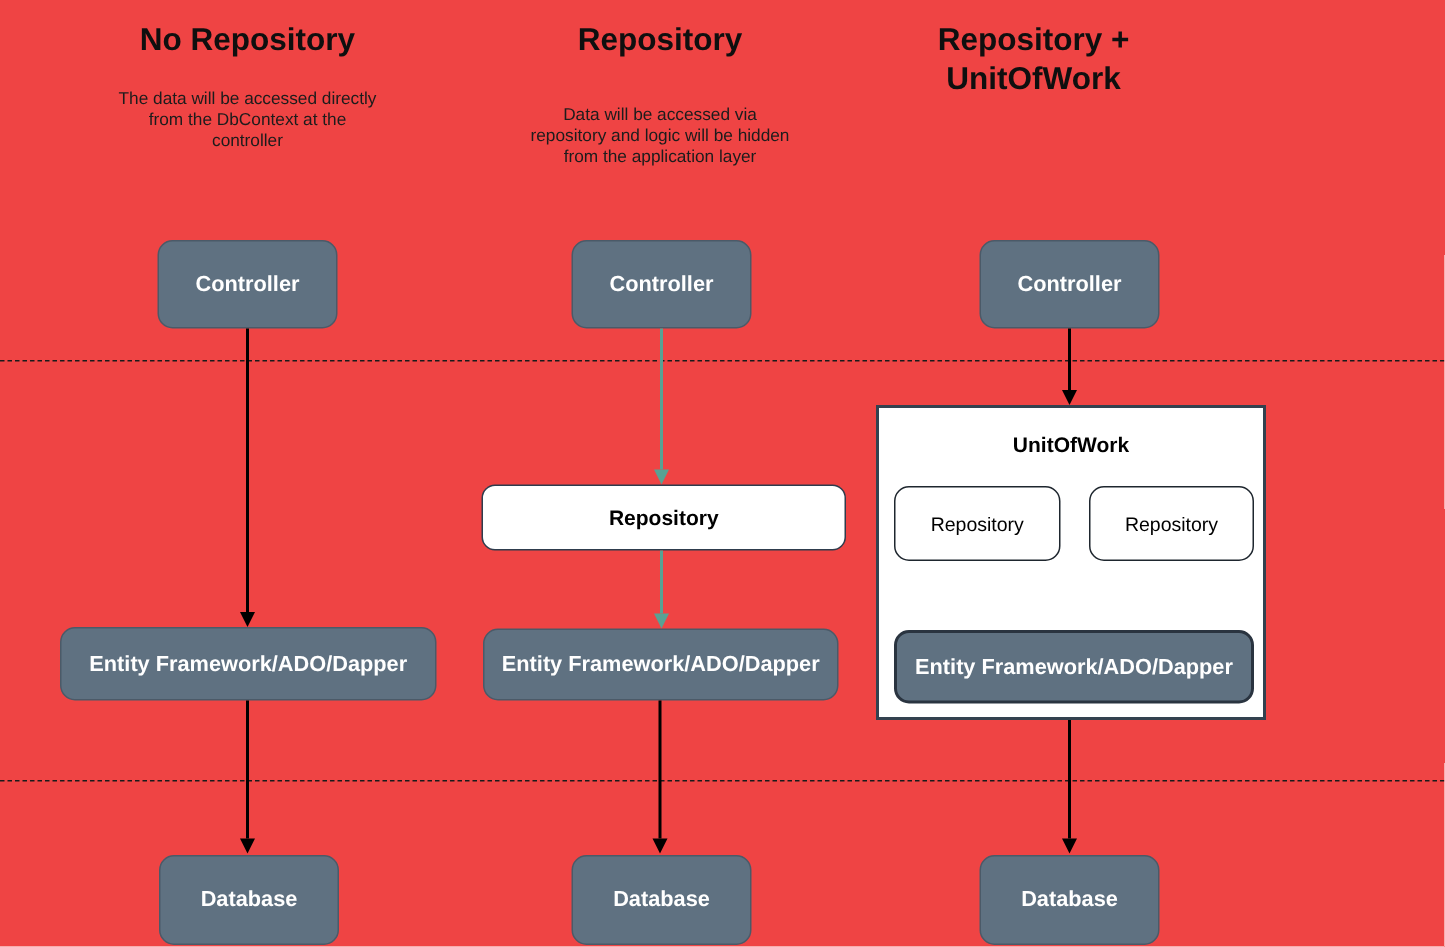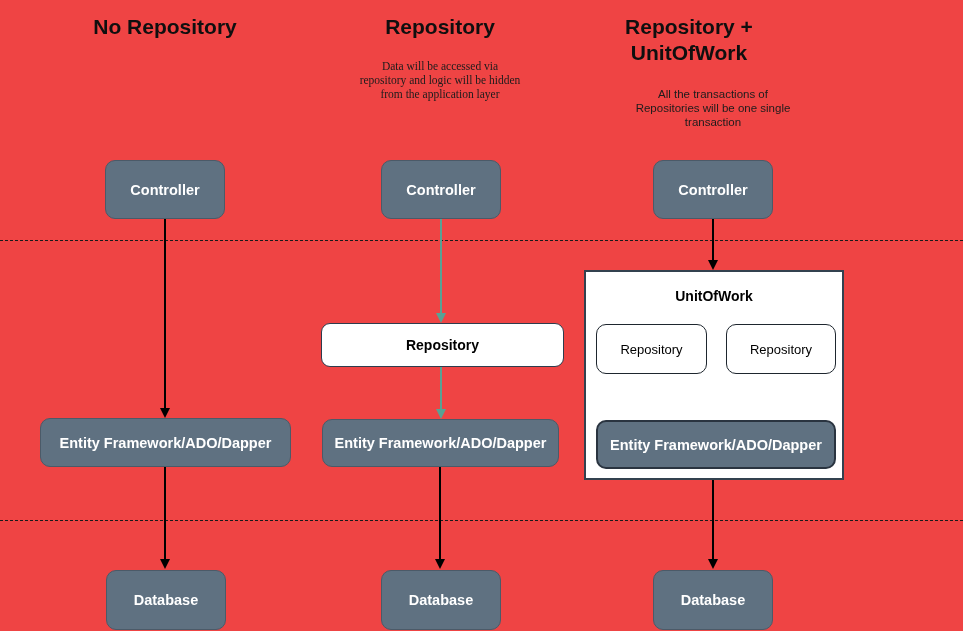--- a/index.html
+++ b/index.html
@@ -68,39 +68,42 @@
 </style>
 </head>
 <body>
 
 <div id="canvas">
 
   <div class="dash" style="top:240px;"></div>
   <div class="dash" style="top:520px;"></div>
 
   <div class="col-title" style="left:45px;top:14px;width:240px;">No Repository</div>
+  <div class="col-sub" style="left:55px;top:59px;width:220px;">The data will be accessed directly
+from the DbContext at the
+controller</div>
 
   <div class="slate" style="left:105px;top:160px;width:120px;height:59px;">Controller</div>
 
   <div class="arrow" style="left:165px;top:219px;height:199px;">
     <div class="shaft"></div>
     <div class="head"></div>
   </div>
 
   <div class="slate" style="left:40px;top:418px;width:251px;height:49px;">Entity Framework/ADO/Dapper</div>
 
   <div class="arrow" style="left:165px;top:467px;height:102px;">
     <div class="shaft"></div>
     <div class="head"></div>
   </div>
 
   <div class="slate" style="left:106px;top:570px;width:120px;height:60px;">Database</div>
 
   <div class="col-title" style="left:330px;top:14px;width:220px;">Repository</div>
-  <div class="col-sub" style="left:330px;top:59px;width:220px;font-family:Liberation Serif, serif;">Data will be accessed via
+  <div class="col-sub" style="left:330px;top:70px;width:220px;">Data will be accessed via
 repository and logic will be hidden
 from the application layer</div>
 
   <div class="slate" style="left:381px;top:160px;width:120px;height:59px;">Controller</div>
 
   <div class="arrow teal" style="left:441px;top:219px;height:104px;">
     <div class="shaft"></div>
     <div class="head"></div>
   </div>
 
@@ -115,23 +118,20 @@
 
   <div class="arrow" style="left:440px;top:467px;height:102px;">
     <div class="shaft"></div>
     <div class="head"></div>
   </div>
 
   <div class="slate" style="left:381px;top:570px;width:120px;height:60px;">Database</div>
 
   <div class="col-title" style="left:579px;top:14px;width:220px;">Repository +
 UnitOfWork</div>
-  <div class="col-sub" style="left:608px;top:87px;width:210px;">All the transactions of
-Repositories will be one single
-transaction</div>
 
   <div class="slate" style="left:653px;top:160px;width:120px;height:59px;">Controller</div>
 
   <div class="arrow" style="left:713px;top:219px;height:51px;">
     <div class="shaft"></div>
     <div class="head"></div>
   </div>
 
   <div class="uow" style="left:584px;top:270px;width:260px;height:210px;">
     <div class="uow-label">UnitOfWork</div>

